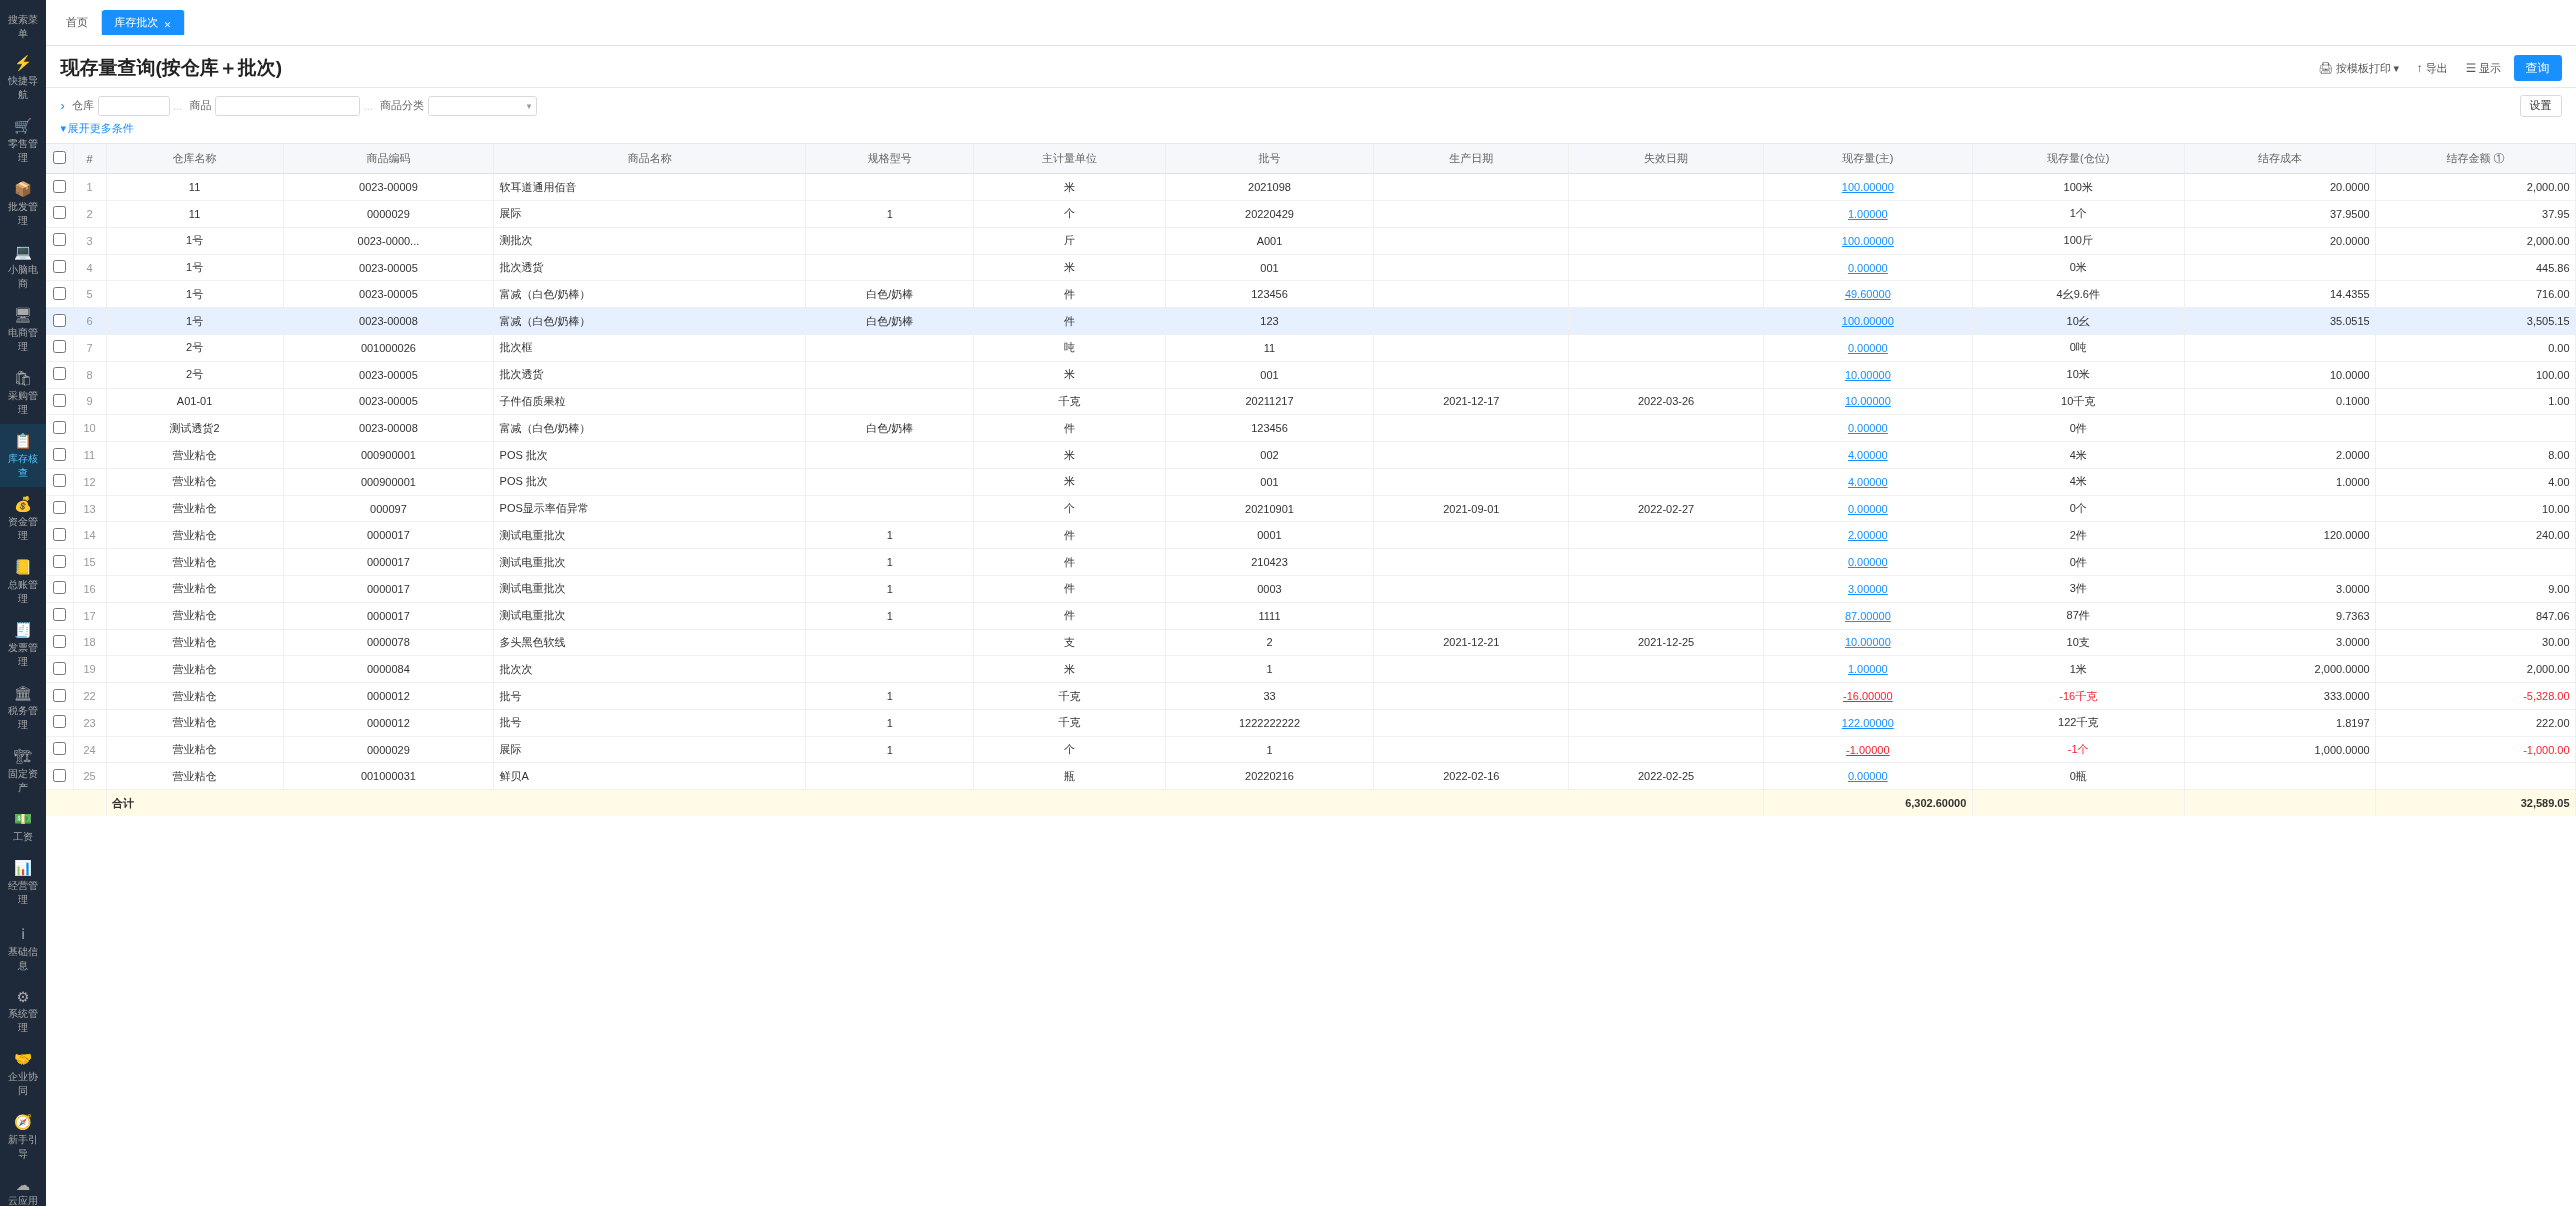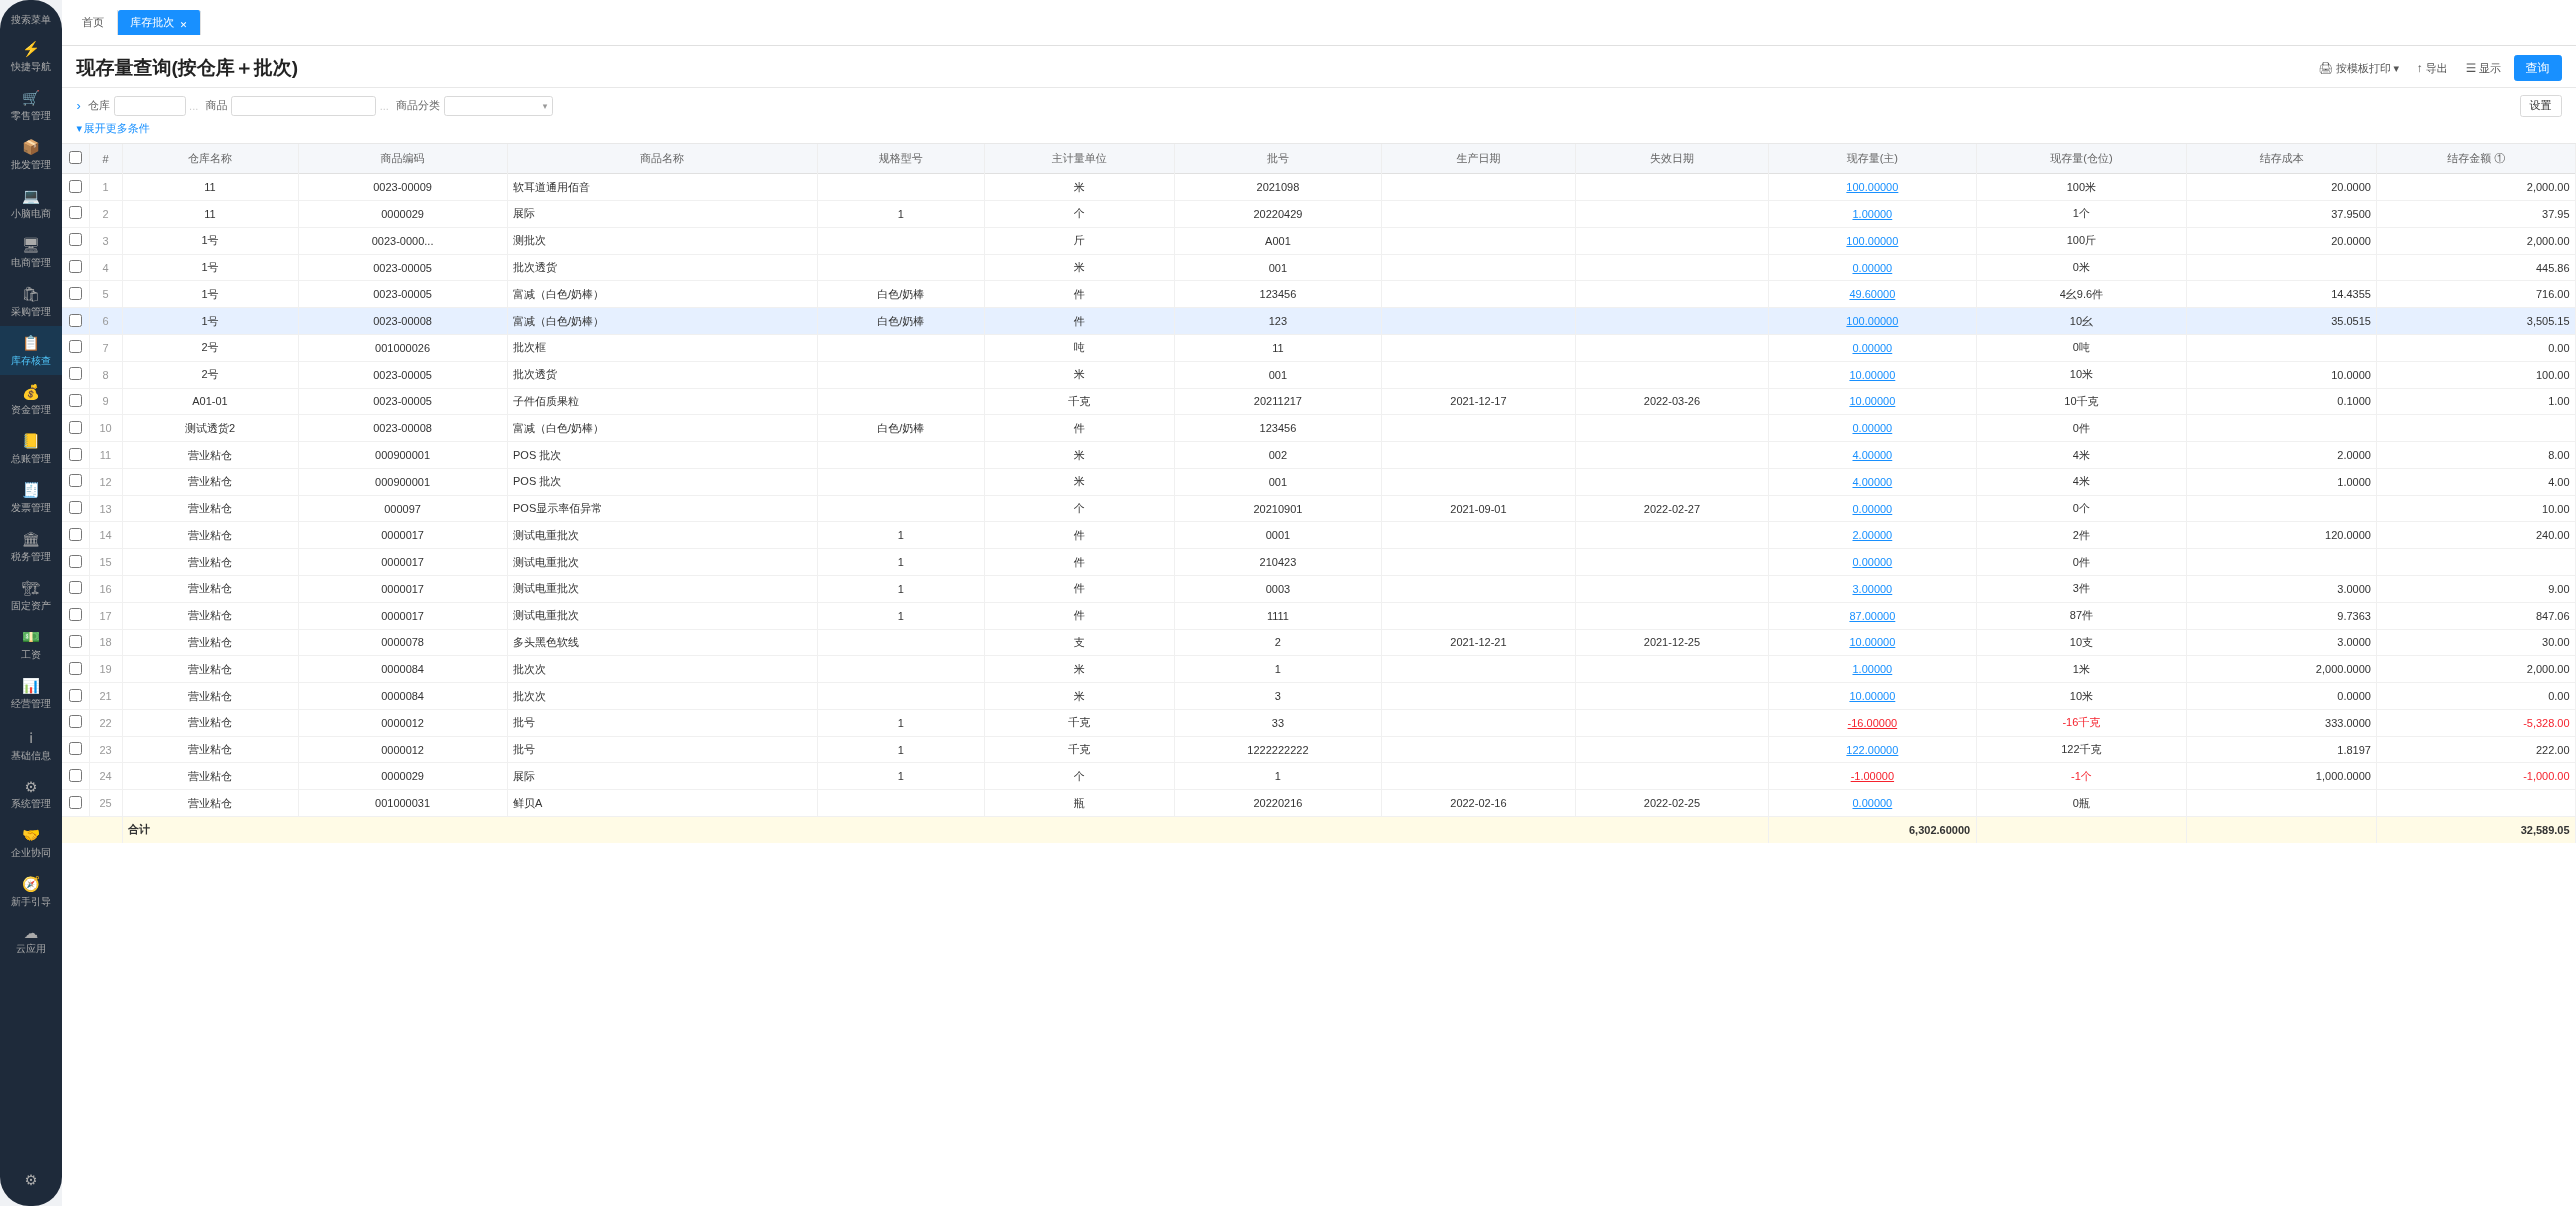--- a/index.html
+++ b/index.html
@@ -1,19 +1,19 @@
 <!DOCTYPE html>
 <html style="font-size:14.5px"><head>
   <meta charset="utf-8">
   <style>
     * { margin: 0; padding: 0; box-sizing: border-box; }
     body { font-family: 'Microsoft YaHei', Arial, sans-serif; font-size: 11px; background: #f0f2f5; color: #333; display: flex; height: 100vh; overflow: hidden; }
 
     
-    .sidebar { width: 62px; background: #1e2a3a; display: flex; flex-direction: column; align-items: center; padding-top: 7.2px; flex-shrink: 0; border-radius: 29px; }
+    .sidebar { width: 46px; background: #1e2a3a; display: flex; flex-direction: column; align-items: flex-end; padding-top: 7.2px; flex-shrink: 0; }
     .sidebar-search { width: 100%; text-align: center; padding: 5.4px 3.6px; color: #aaa; font-size: 10px; cursor: pointer; }
     .sidebar-item { width: 100%; text-align: center; padding: 9px 3.6px 7.2px; color: #aaa; font-size: 10px; cursor: pointer; transition: background 0.2s; }
     .sidebar-item.active { background: #00aaff20; color: #4fc3f7; }
     .sidebar-item .icon { font-size: 14.5px; display: block; margin-bottom: 1.8px; }
     .sidebar-bottom { margin-top: auto; padding-bottom: 9px; }
     .sidebar-gear { width: 100%; text-align: center; padding: 9px 3.6px; color: #aaa; cursor: pointer; font-size: 14.5px; }
 
     
     .main { flex: 1; display: flex; flex-direction: column; overflow: hidden; }
 
@@ -540,36 +540,20 @@
       <td>1</td>
       <td></td>
       <td></td>
       <td class="td-link">1.00000</td>
       <td class="">1米</td>
       <td class="td-num">2,000.0000</td>
       <td class="td-num">2,000.00</td>
     </tr>
           <tr>
       <td><input type="checkbox" style=""></td>
-      <td class="row-index">21</td>
-      <td>营业粘仓</td>
-      <td>0000084</td>
-      <td class="td-left">批次次</td>
-      <td></td>
-      <td>米</td>
-      <td>3</td>
-      <td></td>
-      <td></td>
-      <td class="td-link">10.00000</td>
-      <td class="">10米</td>
-      <td class="td-num">0.0000</td>
-      <td class="td-num">0.00</td>
-    </tr>
-          <tr>
-      <td><input type="checkbox" style=""></td>
       <td class="row-index">22</td>
       <td>营业粘仓</td>
       <td>0000012</td>
       <td class="td-left">批号</td>
       <td>1</td>
       <td>千克</td>
       <td>33</td>
       <td></td>
       <td></td>
       <td class="td-link td-red">-16.00000</td>

